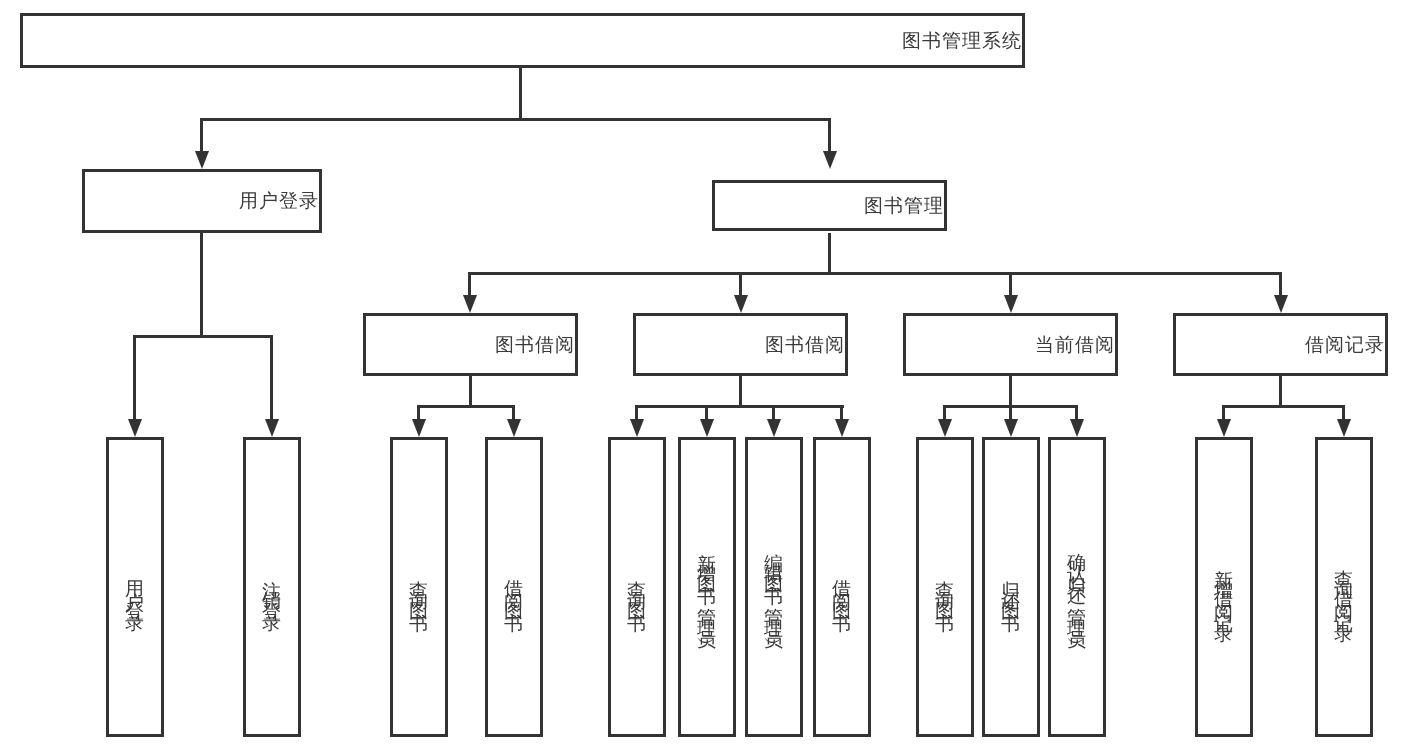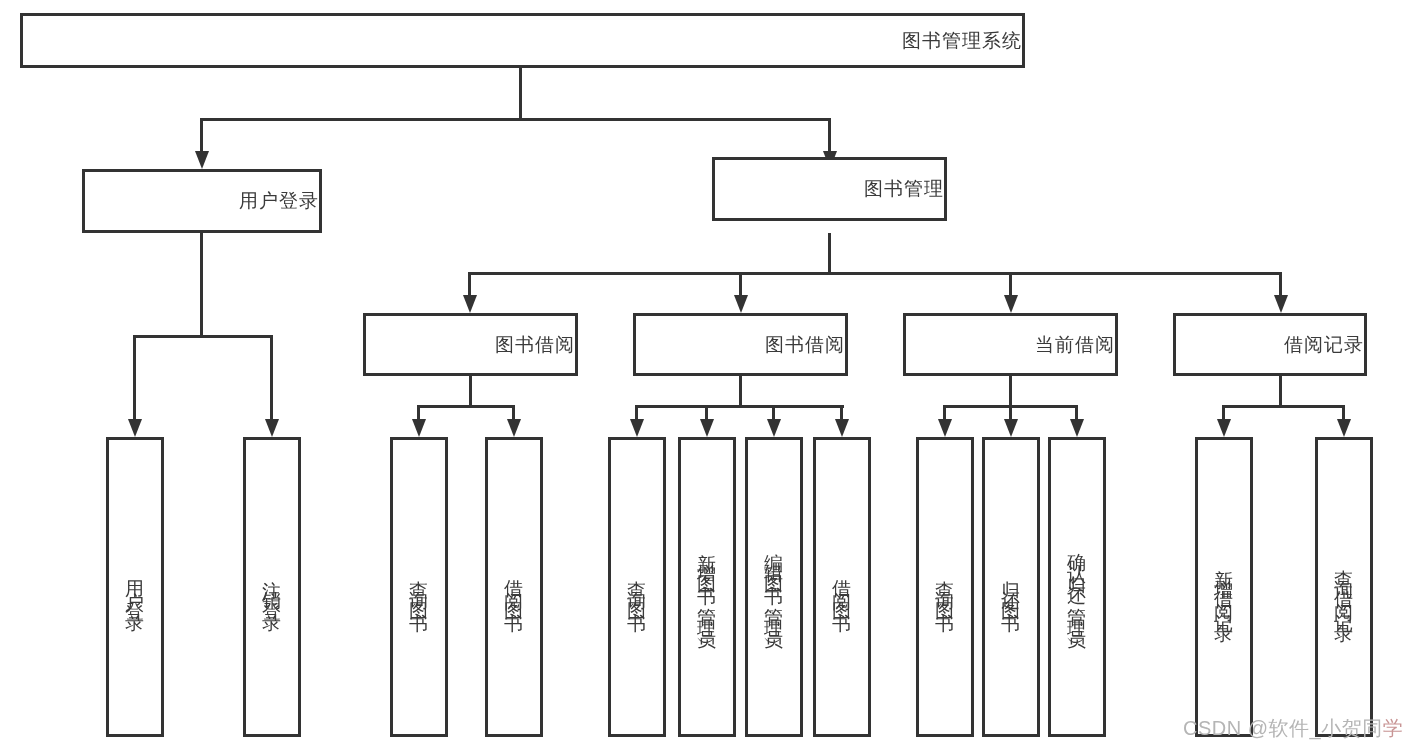--- a/index.html
+++ b/index.html
@@ -53,21 +53,21 @@
   <div class="vline" style="left:519px;top:67px;height:51px;"></div>
   <div class="hline" style="left:200px;top:118px;width:631px;"></div>
   <div class="vline" style="left:200px;top:118px;height:36px;"></div>
   <div class="ah" style="left:195px;top:151px;"></div>
   <div class="vline" style="left:828px;top:118px;height:36px;"></div>
   <div class="ah" style="left:823px;top:151px;"></div>
 
   <div class="box" style="left:82px;top:169px;width:240px;height:64px;">
     <span>用户登录</span>
   </div>
-  <div class="box" style="left:712px;top:157px;width:235px;height:64px;">
+  <div class="box" style="left:712px;top:180px;width:235px;height:51px;">
     <span>图书管理</span>
   </div>
 
   <div class="vline" style="left:200px;top:233px;height:102px;"></div>
   <div class="hline" style="left:133px;top:335px;width:140px;"></div>
   <div class="vline" style="left:133px;top:335px;height:86px;"></div>
   <div class="ah" style="left:128px;top:419px;"></div>
   <div class="vline" style="left:270px;top:335px;height:86px;"></div>
   <div class="ah" style="left:265px;top:419px;"></div>
 
@@ -84,21 +84,21 @@
 
   <div class="box" style="left:363px;top:313px;width:215px;height:63px;">
     <span>图书借阅</span>
   </div>
   <div class="box" style="left:633px;top:313px;width:215px;height:63px;">
     <span>图书借阅</span>
   </div>
   <div class="box" style="left:903px;top:313px;width:215px;height:63px;">
     <span>当前借阅</span>
   </div>
-  <div class="box" style="left:1173px;top:313px;width:194px;height:63px;padding-left:28px;">
+  <div class="box" style="left:1173px;top:313px;width:215px;height:63px;padding-left:28px;">
     <span>借阅记录</span>
   </div>
 
   <div class="vline" style="left:469px;top:376px;height:30px;"></div>
   <div class="hline" style="left:417px;top:405px;width:98px;"></div>
   <div class="vline" style="left:417px;top:405px;height:16px;"></div>
   <div class="ah" style="left:412px;top:419px;"></div>
   <div class="vline" style="left:512px;top:405px;height:16px;"></div>
   <div class="ah" style="left:507px;top:419px;"></div>
 
@@ -166,15 +166,14 @@
     <span>确认归还（管理员）</span>
   </div>
 
   <div class="vbox" style="left:1195px;">
     <span>新增借阅记录</span>
   </div>
   <div class="vbox" style="left:1315px;">
     <span>查询借阅记录</span>
   </div>
 
-  <div class="watermark"><span>CSDN @软件_小贺同</span><span class="accent">学</span></div>
 
 </div>
 
 </body></html>

